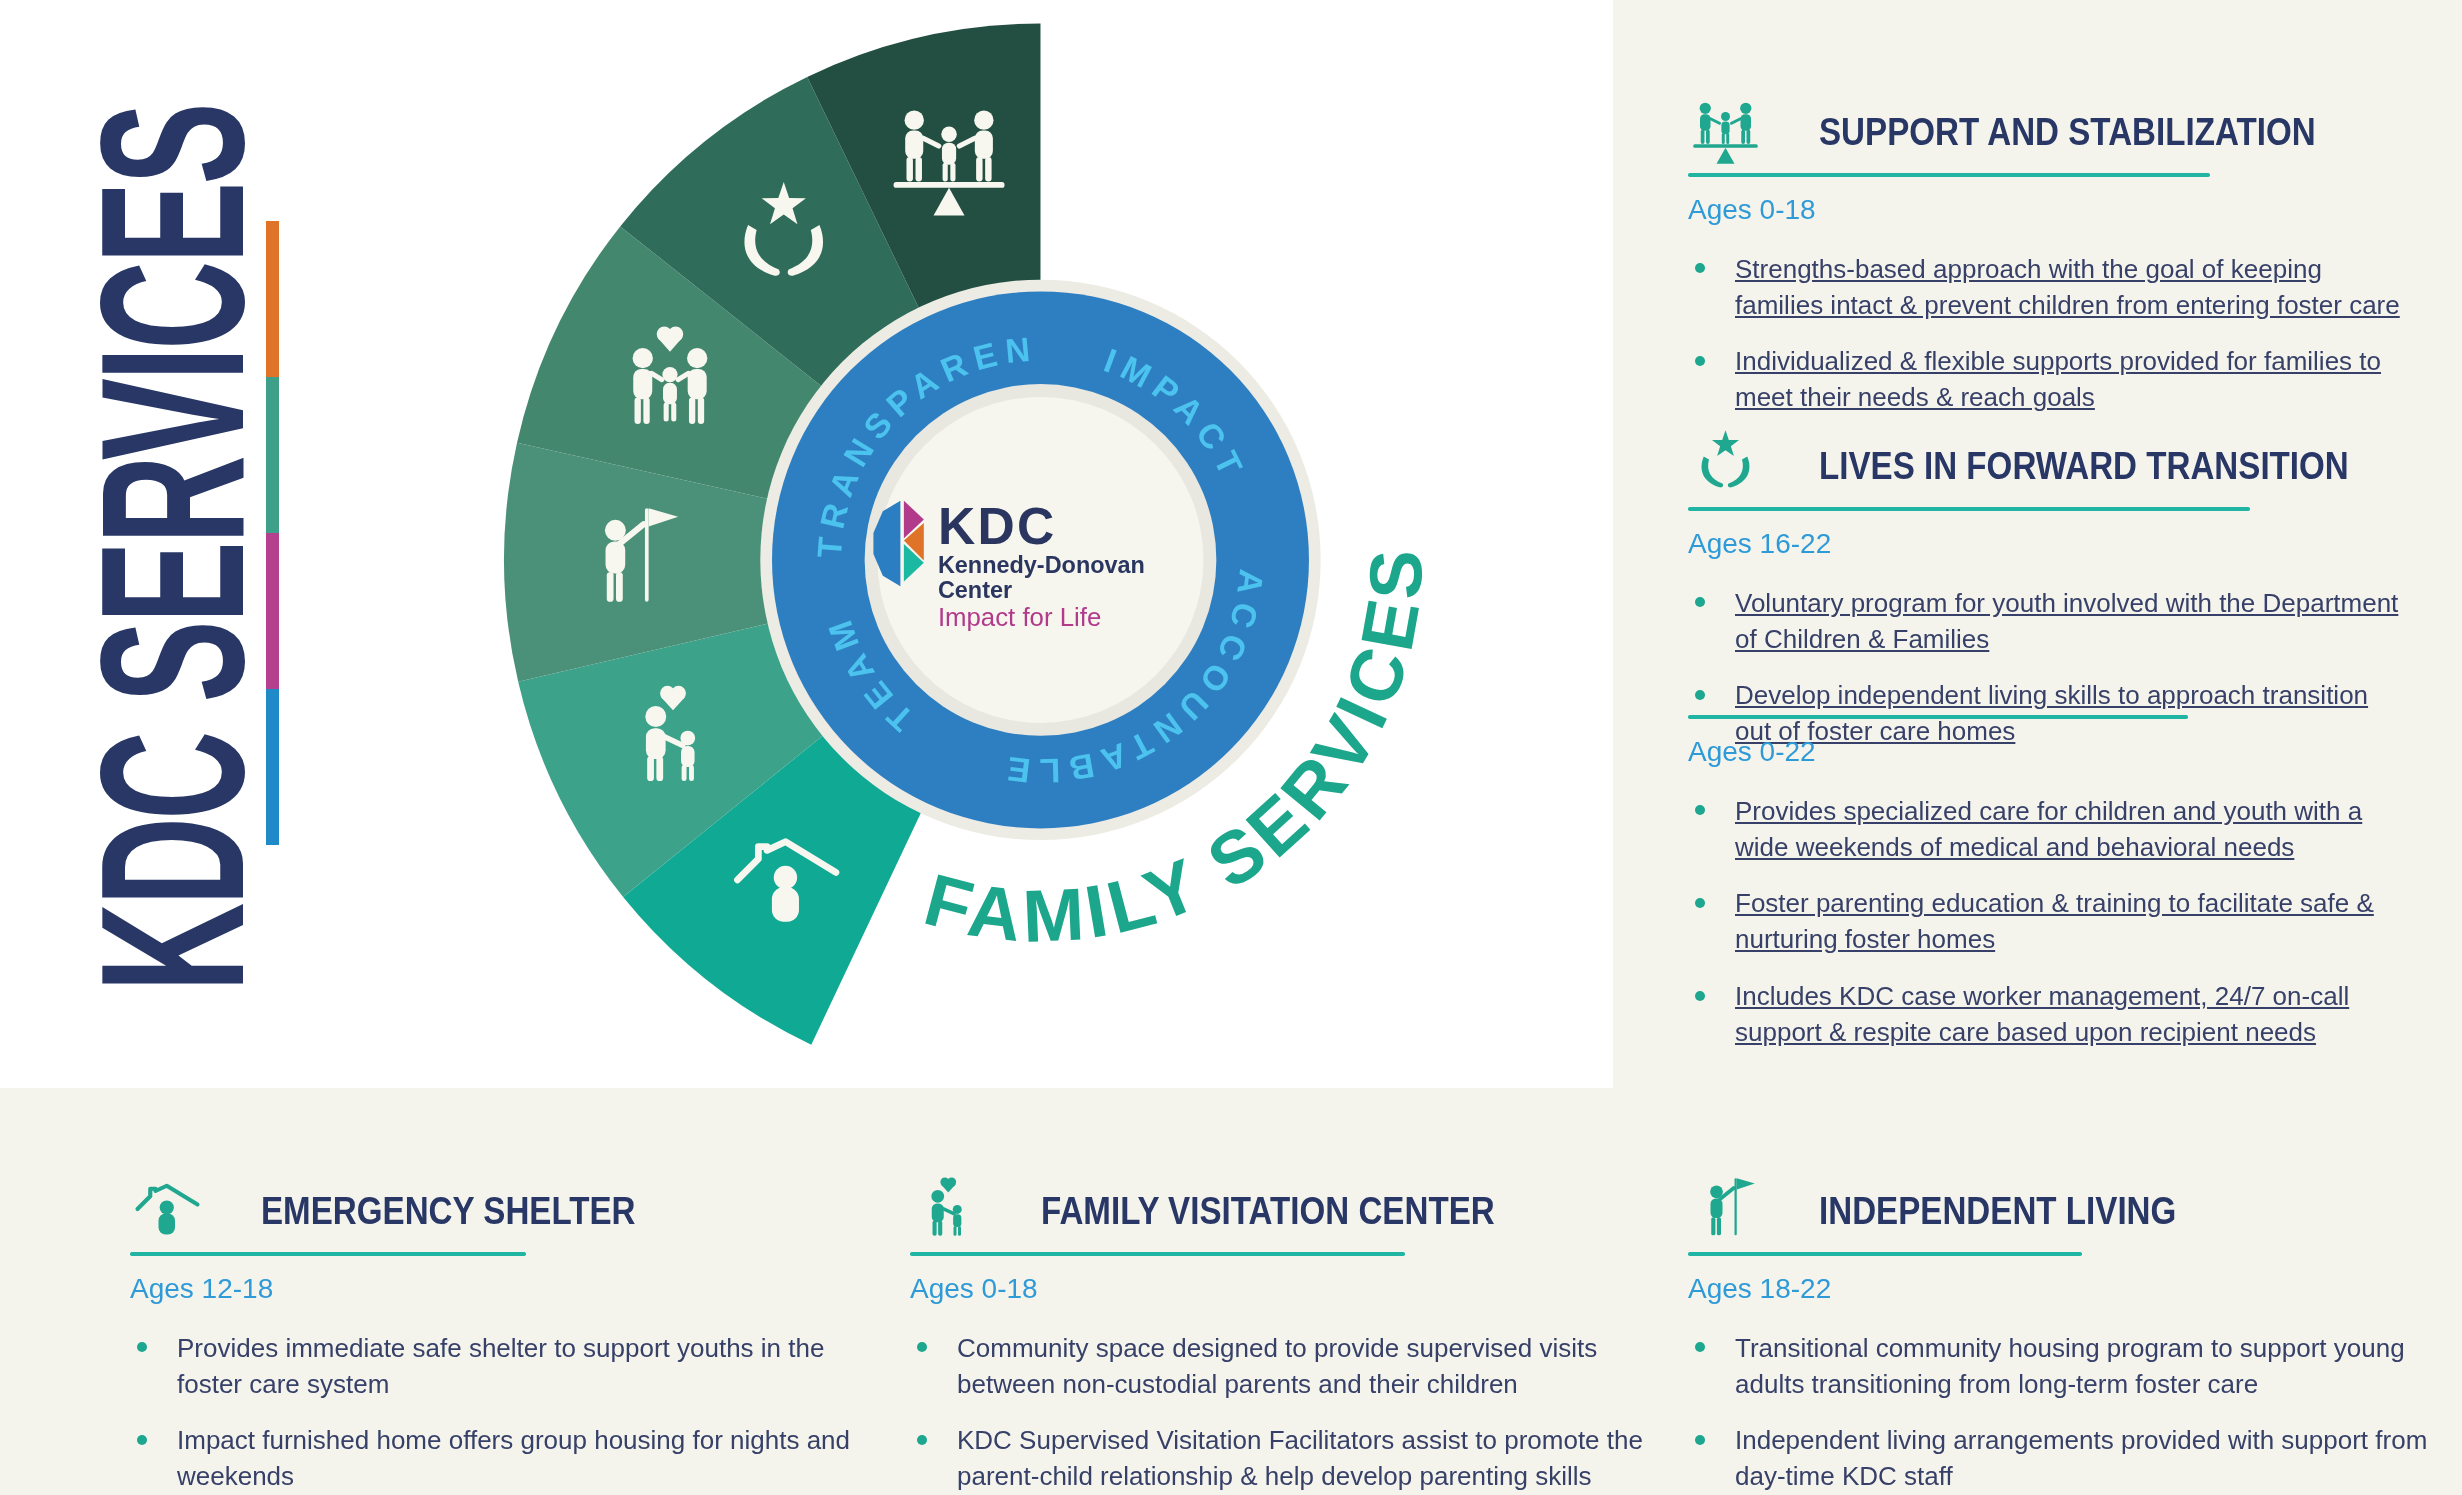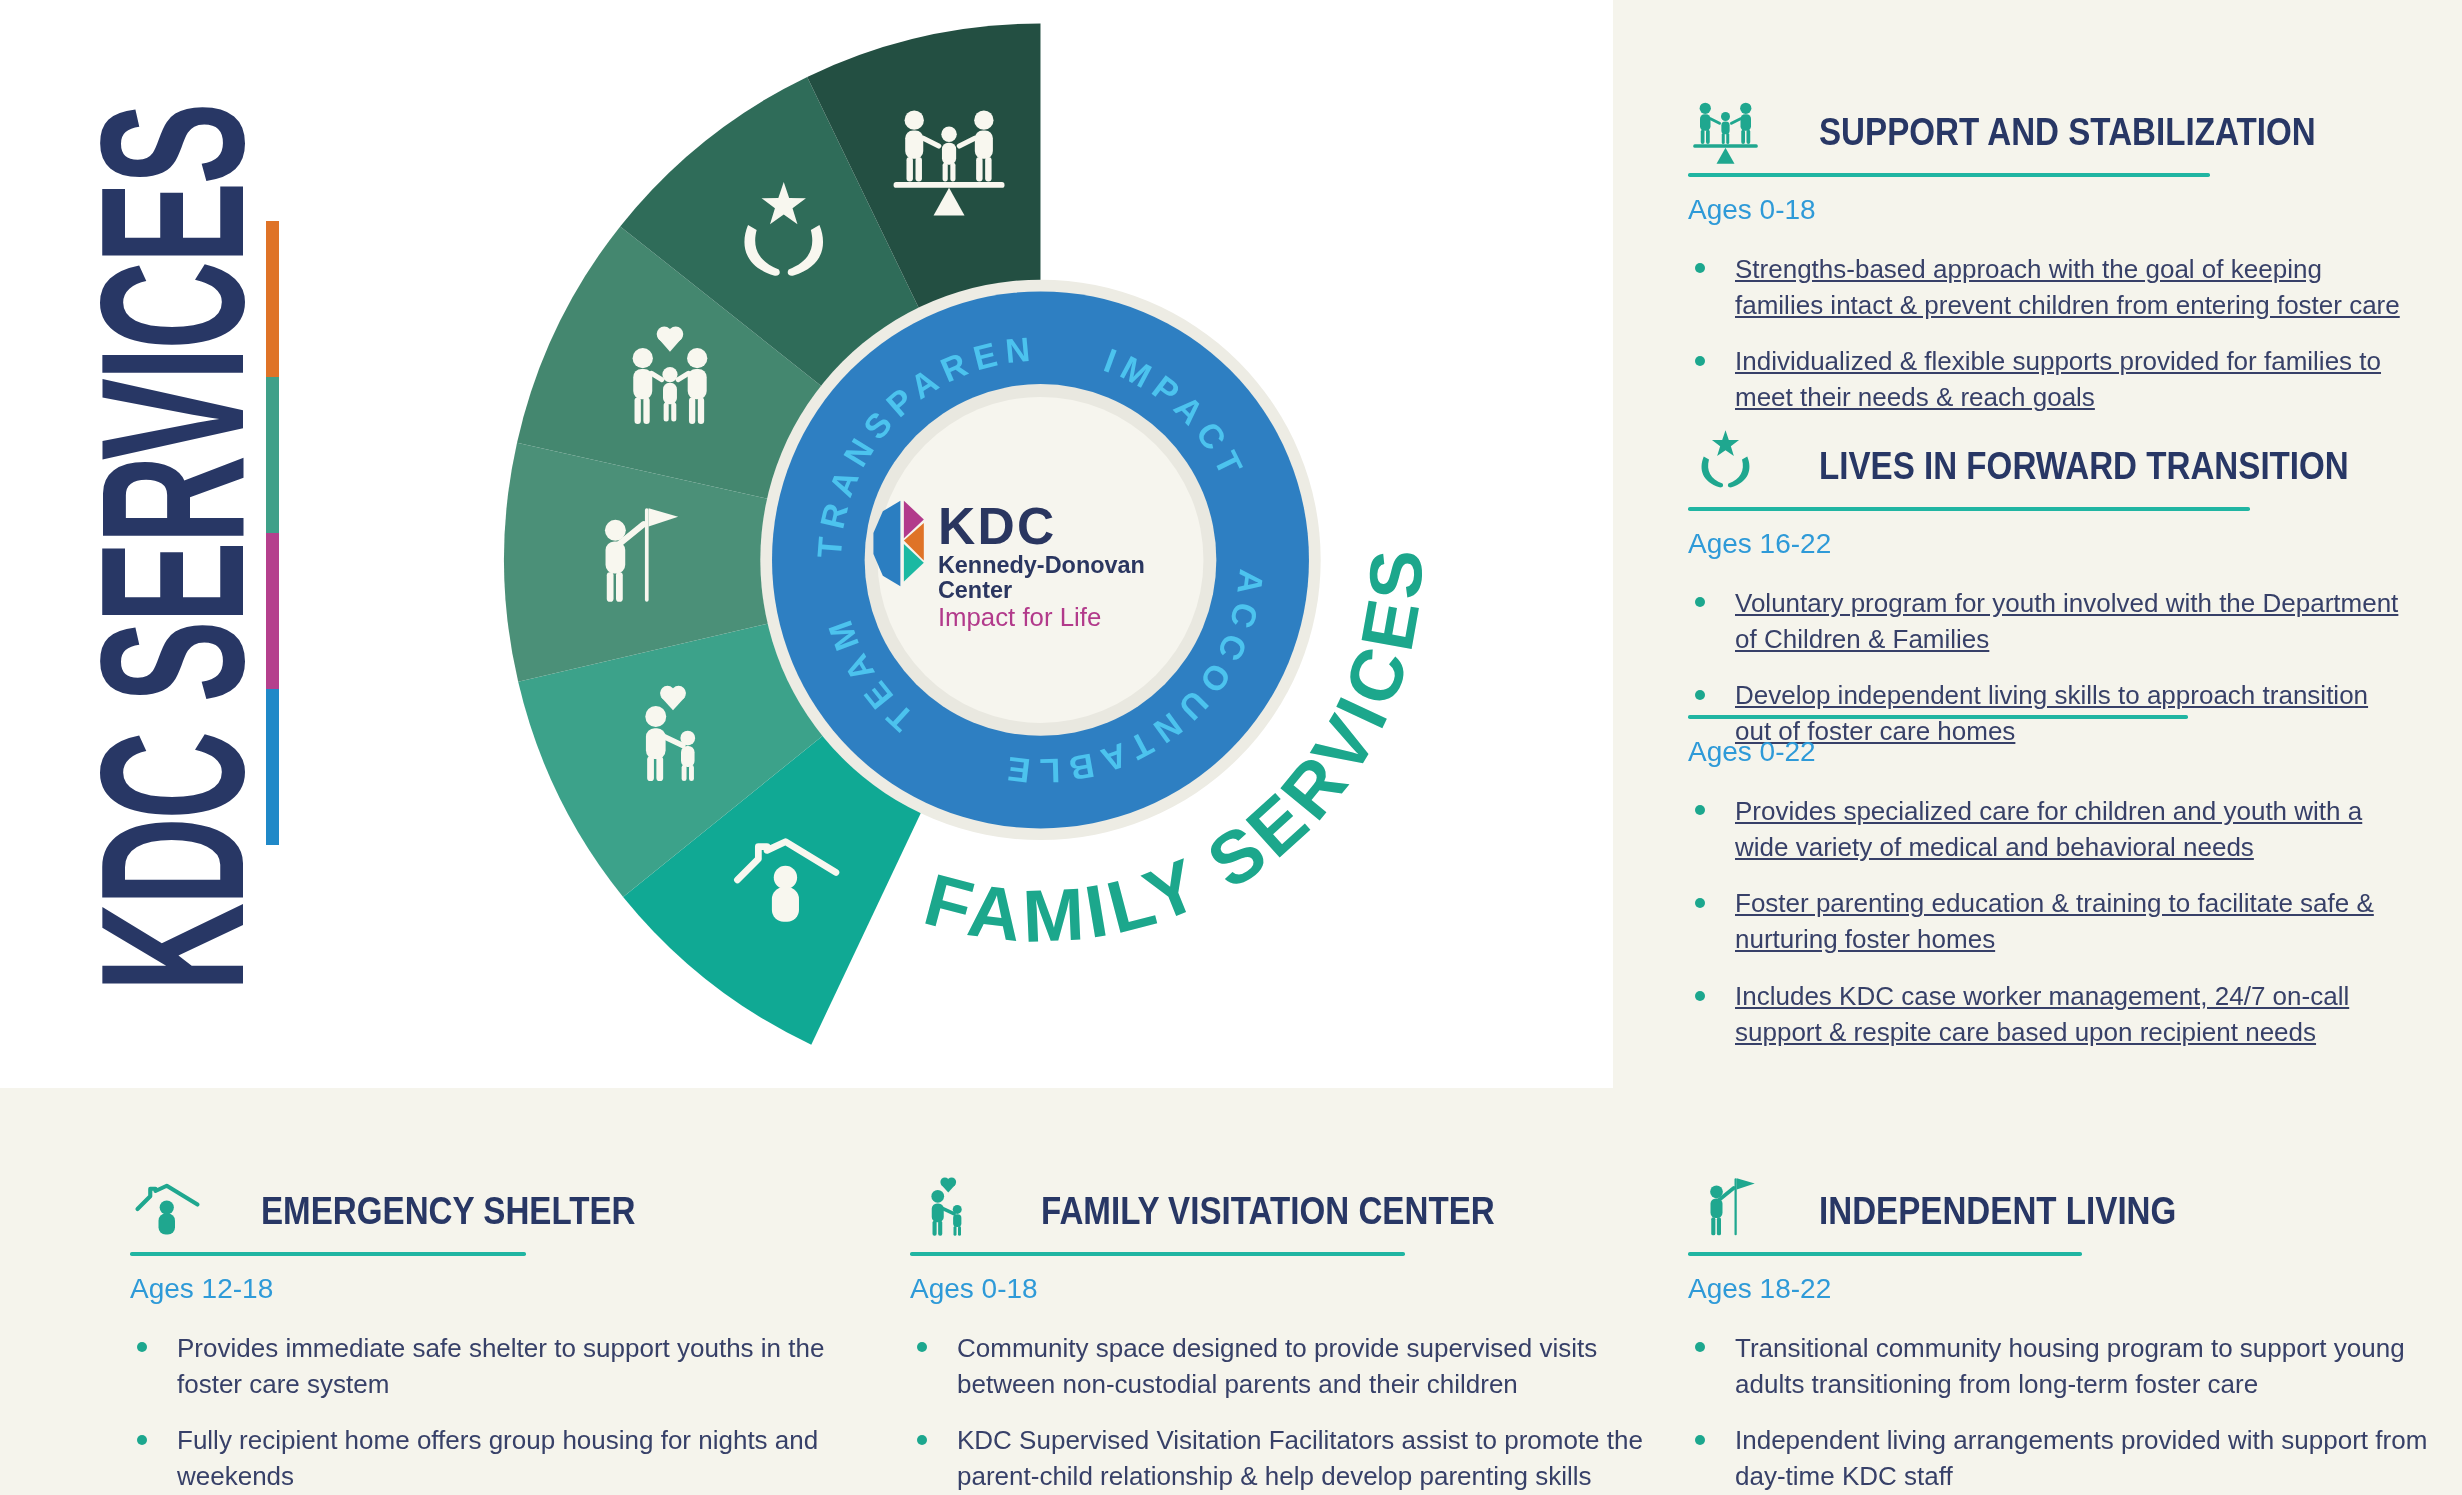--- a/index.html
+++ b/index.html
@@ -220,38 +220,38 @@
     <ul class="bullets">
       <li>Voluntary program for youth involved with the Department of Children &amp; Families</li>
       <li>Develop independent living skills to approach transition out of foster care homes</li>
     </ul>
   </div>
 
   <div class="sec s3">
     <div class="rule"></div>
     <div class="ages">Ages 0-22</div>
     <ul class="bullets">
-      <li>Provides specialized care for children and youth with a wide variety of medical and behavioral needs</li>
+      <li>Provides specialized care for children and youth with a wide weekends of medical and behavioral needs</li>
       <li>Foster parenting education &amp; training to facilitate safe &amp; nurturing foster homes</li>
       <li>Includes KDC case worker management, 24/7 on-call support &amp; respite care based upon recipient needs</li>
     </ul>
   </div>
 
   <div class="sec s4">
     <div class="sec-head">
       <svg class="sec-icon" viewBox="-100 -100 200 200">
         <use href="#icon-house-person"></use>
         </svg>
       <h2 class="sec-title">EMERGENCY SHELTER</h2>
     </div>
     <div class="rule"></div>
     <div class="ages">Ages 12-18</div>
     <ul class="bullets">
       <li>Provides immediate safe shelter to support youths in the foster care system</li>
-      <li>Fully recipient home offers group housing for nights and weekends</li>
+      <li>Impact furnished home offers group housing for nights and weekends</li>
 
     </ul>
   </div>
 
   <div class="sec s5">
     <div class="sec-head">
       <svg class="sec-icon" viewBox="-100 -100 200 200">
         <use href="#icon-adult-child-heart"></use>
         </svg>
       <h2 class="sec-title">FAMILY VISITATION CENTER</h2>

